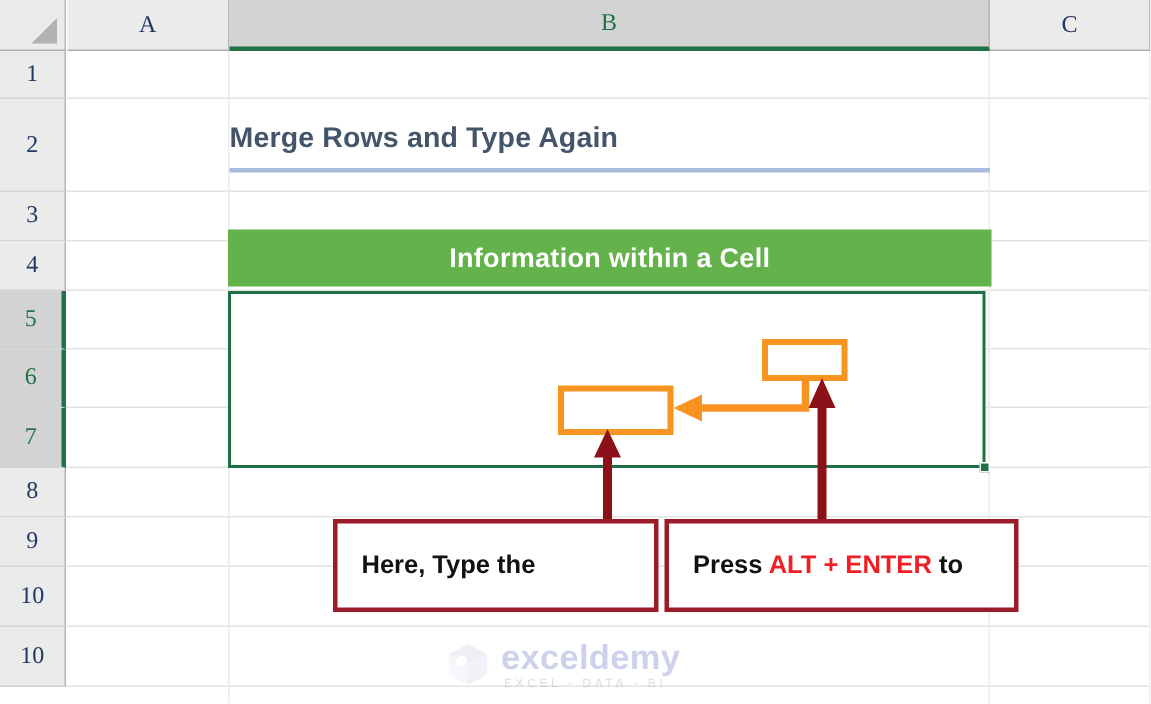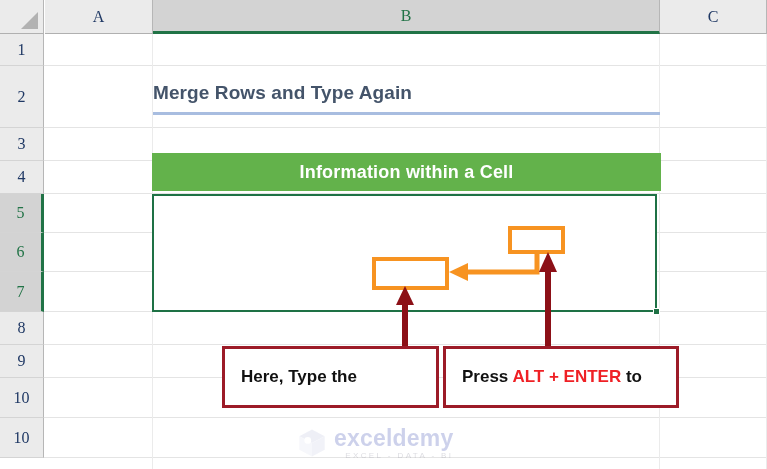--- a/index.html
+++ b/index.html
@@ -206,21 +206,20 @@
   .hl-red { color: #ef2025; }
 
   
   .watermark {
     position: absolute;
     left: 295px; top: 421px;
     width: 185px; height: 44px;
     opacity: 0.30;
     display: flex;
     align-items: center;
-    text-align: right;
   }
   .wm-cube { width: 34px; height: 34px; flex: 0 0 34px; margin-right: 5px; }
   .wm-text { display: flex; flex-direction: column; line-height: 1; }
   .wm-name {
     font-size: 23px;
     font-weight: bold;
     color: #5b6bbf;
     letter-spacing: 0.2px;
   }
   .wm-sub {

